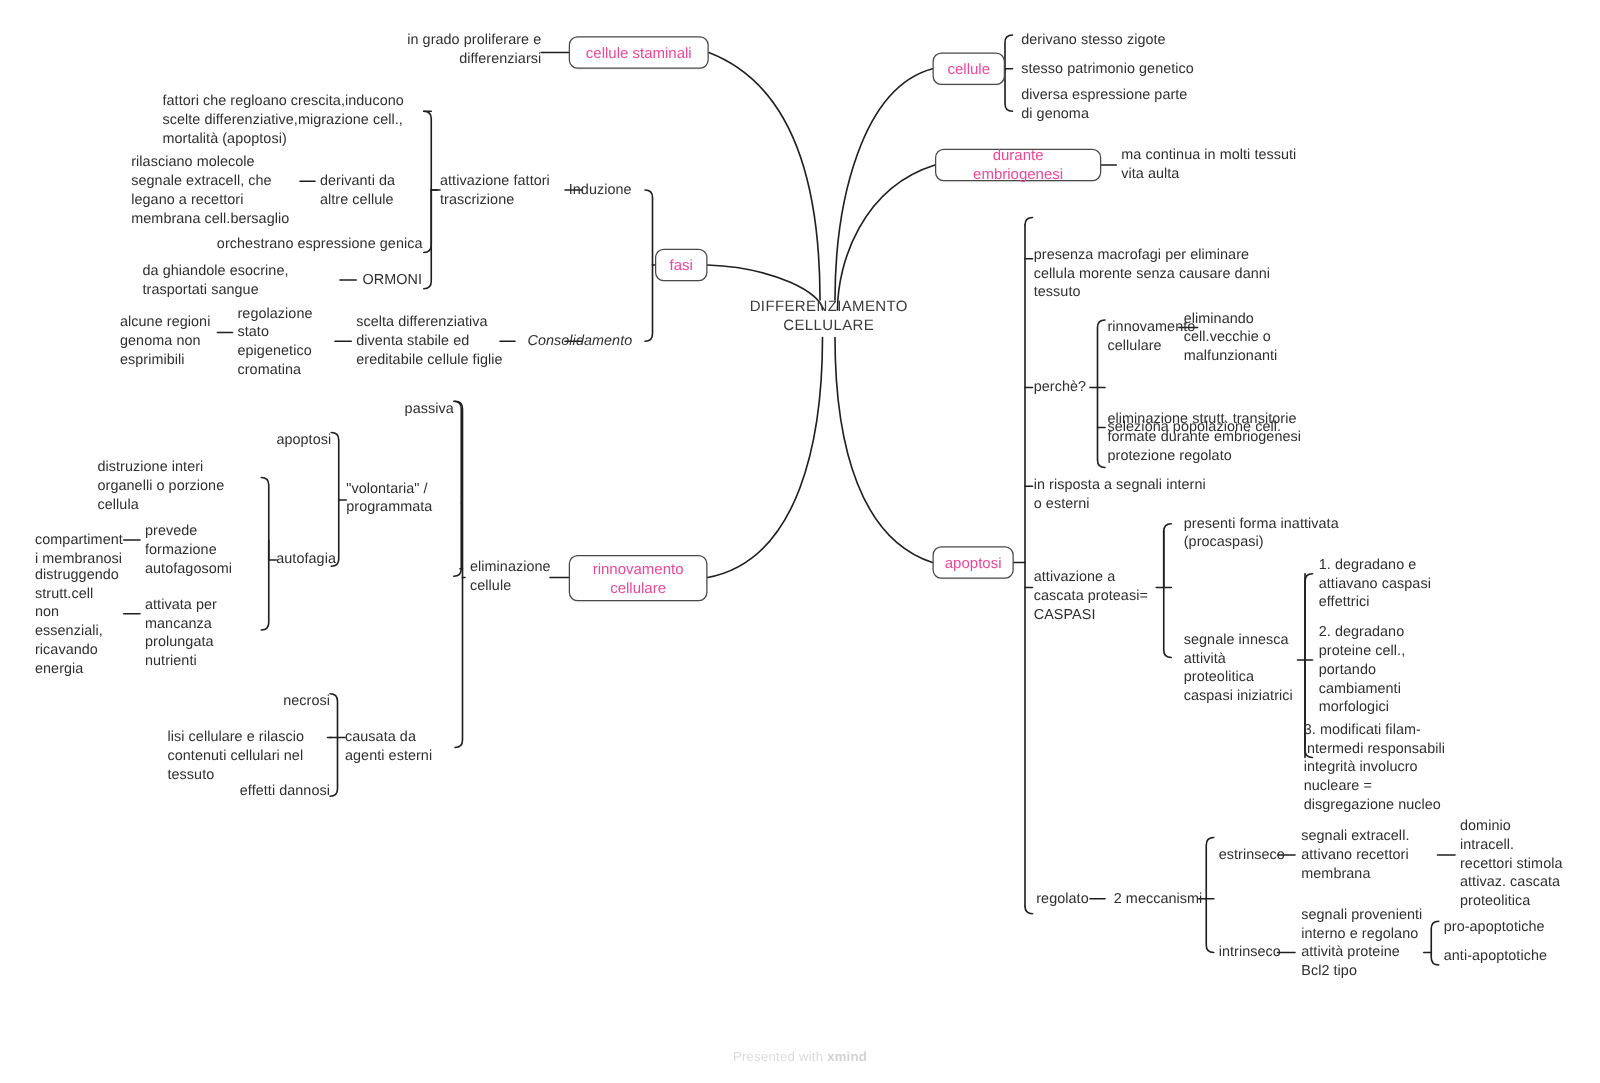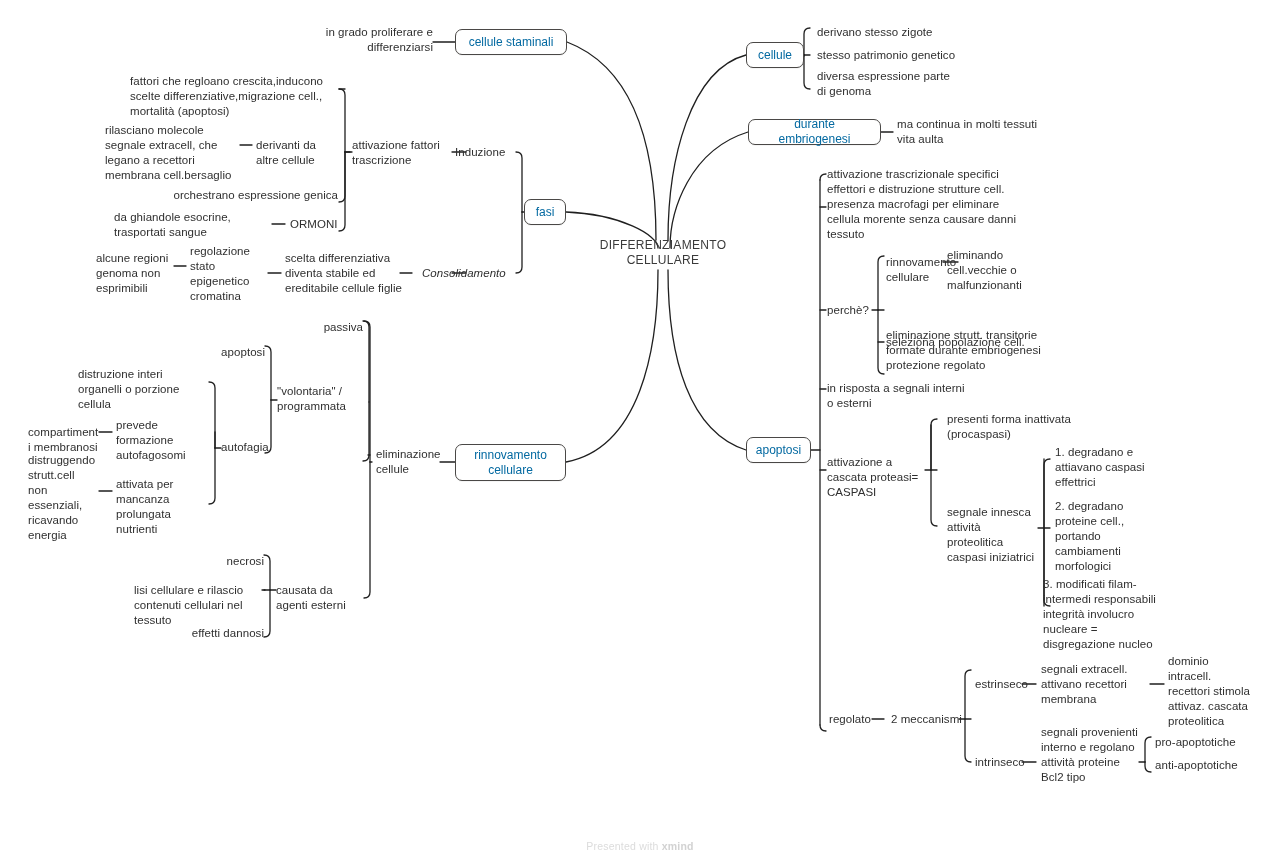--- a/index.html
+++ b/index.html
@@ -35,21 +35,21 @@
   }
   .txt.rt { text-align: right; }
   .node {
     position: absolute;
     box-sizing: border-box;
     border: 1.4px solid #4a4846;
     border-radius: 7px;
     background: #ffffff;
     font-size: 12px;
     line-height: 15px;
-    color: #0369a1;
+    color: #ec4899;
     display: flex;
     align-items: center;
     justify-content: center;
     text-align: center;
     padding: 3px 9px;
     white-space: pre-line;
     box-shadow: 0 1px 0 rgba(0,0,0,0.04);
   }
   .central {
     position: absolute;
@@ -313,22 +313,20 @@
   <div class="txt" style="left:817px; top:25px; width:200px;">derivano stesso zigote</div>
 
   <div class="txt" style="left:817px; top:48px; width:210px;">stesso patrimonio genetico</div>
 
   <div class="txt" style="left:817px; top:69px; width:185px;">diversa espressione parte
 di genoma</div>
 
   <div class="txt" style="left:897px; top:117px; width:210px;">ma continua in molti tessuti
 vita aulta</div>
 
-  <div class="txt" style="left:827px; top:167px; width:225px;">attivazione trascrizionale specifici
-effettori e distruzione strutture cell.</div>
 
   <div class="txt" style="left:827px; top:197px; width:220px;">presenza macrofagi per eliminare
 cellula morente senza causare danni
 tessuto</div>
 
   <div class="txt" style="left:827px; top:303px; width:50px;">perchè?</div>
 
   <div class="txt" style="left:886px; top:255px; width:72px;">rinnovamento
 cellulare</div>
 

